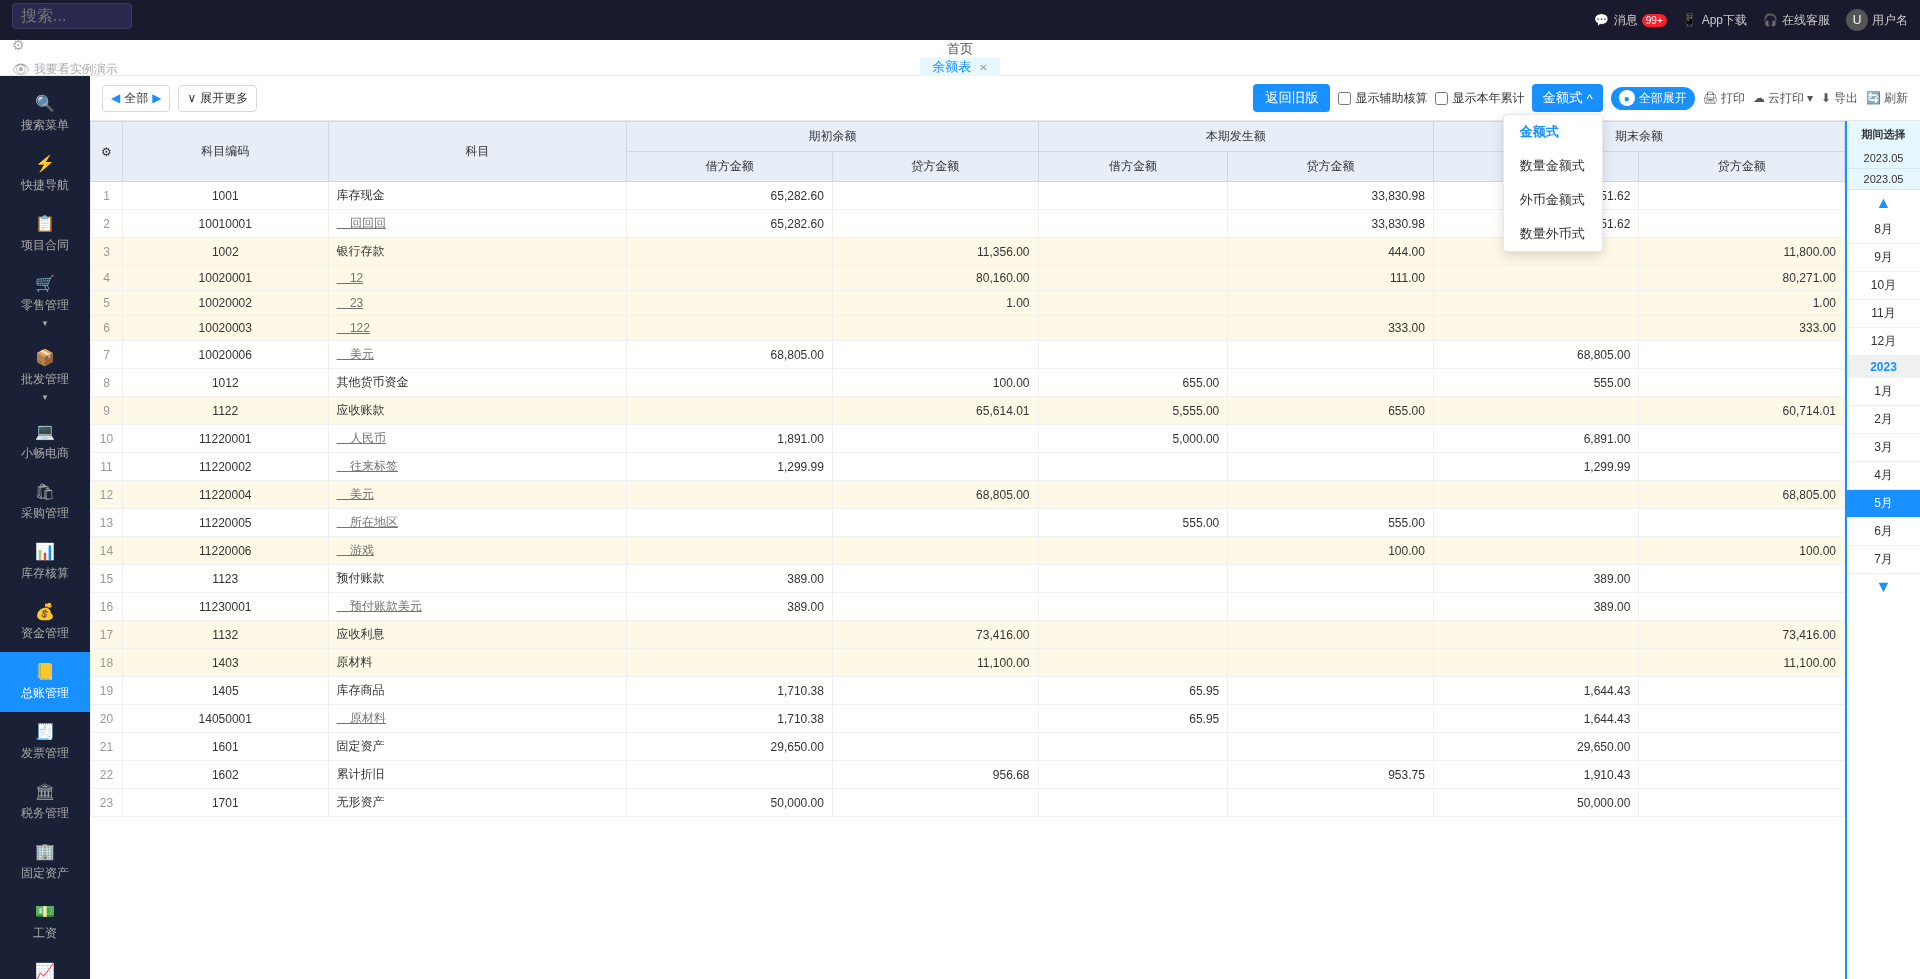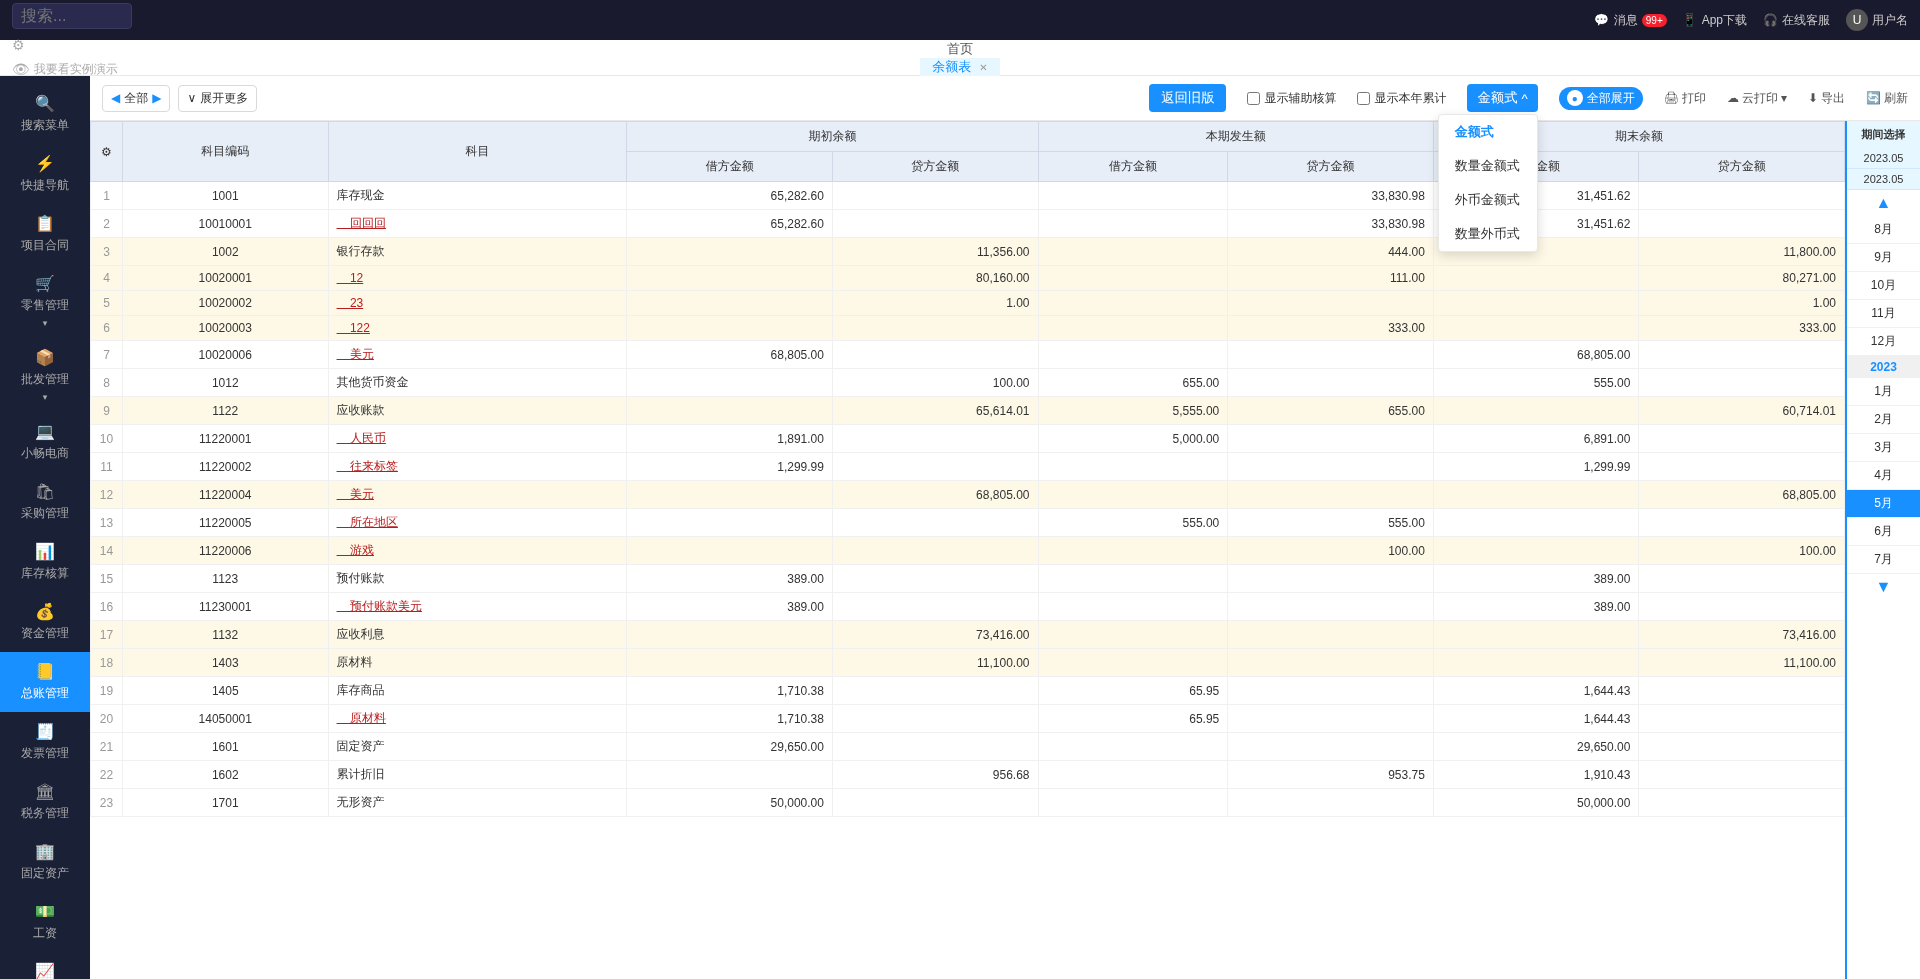--- a/index.html
+++ b/index.html
@@ -54,21 +54,21 @@
     
     .content { flex: 1; display: flex; flex-direction: column; overflow: hidden; background: #f5f5f5; }
 
     
     .toolbar {
       background: #fff; padding: 8px 12px;
       display: flex; align-items: center; gap: 8px;
       border-bottom: 1px solid #e8e8e8; flex-wrap: wrap;
     }
     .toolbar-left { display: flex; align-items: center; gap: 8px; flex: 1; }
-    .toolbar-right { display: flex; align-items: center; gap: 21px; }
+    .toolbar-right { display: flex; align-items: center; gap: 8px; }
 
     .all-btn {
       display: flex; align-items: center; gap: 4px;
       border: 1px solid #d9d9d9; border-radius: 4px;
       padding: 4px 8px; background: #fff; cursor: pointer;
     }
     .all-btn .arrow { color: #1890ff; }
     .expand-btn {
       display: flex; align-items: center; gap: 4px;
       border: 1px solid #d9d9d9; border-radius: 4px;
@@ -109,21 +109,21 @@
       background: #e8eef8; border: 1px solid #d0d8e8; padding: 6px 8px;
       text-align: center; font-weight: normal; position: sticky; top: 0; z-index: 10;
       color: #333;
     }
     thead th.gear { background: #e8eef8; width: 32px; }
     tbody tr { border-bottom: 1px solid #f0f0f0; }
     tbody tr.highlighted td { background: #fef9e7; }
     tbody td { border: 1px solid #f0f0f0; padding: 5px 8px; text-align: right; color: #333; }
     tbody td.center { text-align: center; }
     tbody td.left { text-align: left; }
-    tbody td.subject { color: #b91c1c; text-decoration: underline; cursor: pointer; margin-top: 16px; }
+    tbody td.subject { color: #737373; text-decoration: underline; cursor: pointer; margin-top: 16px; }
     tbody td.bold-subject { font-weight: normal; }
     tbody td.number { text-align: right; }
     .row-num { color: #999; text-align: center; }
 
     .mode-dropdown-wrapper { position: relative; display: inline-flex; }
 
     
     .period-selector {
       width: 75px; background: #fff; border-left: 2px solid #1890ff;
       display: flex; flex-direction: column; align-items: stretch;

